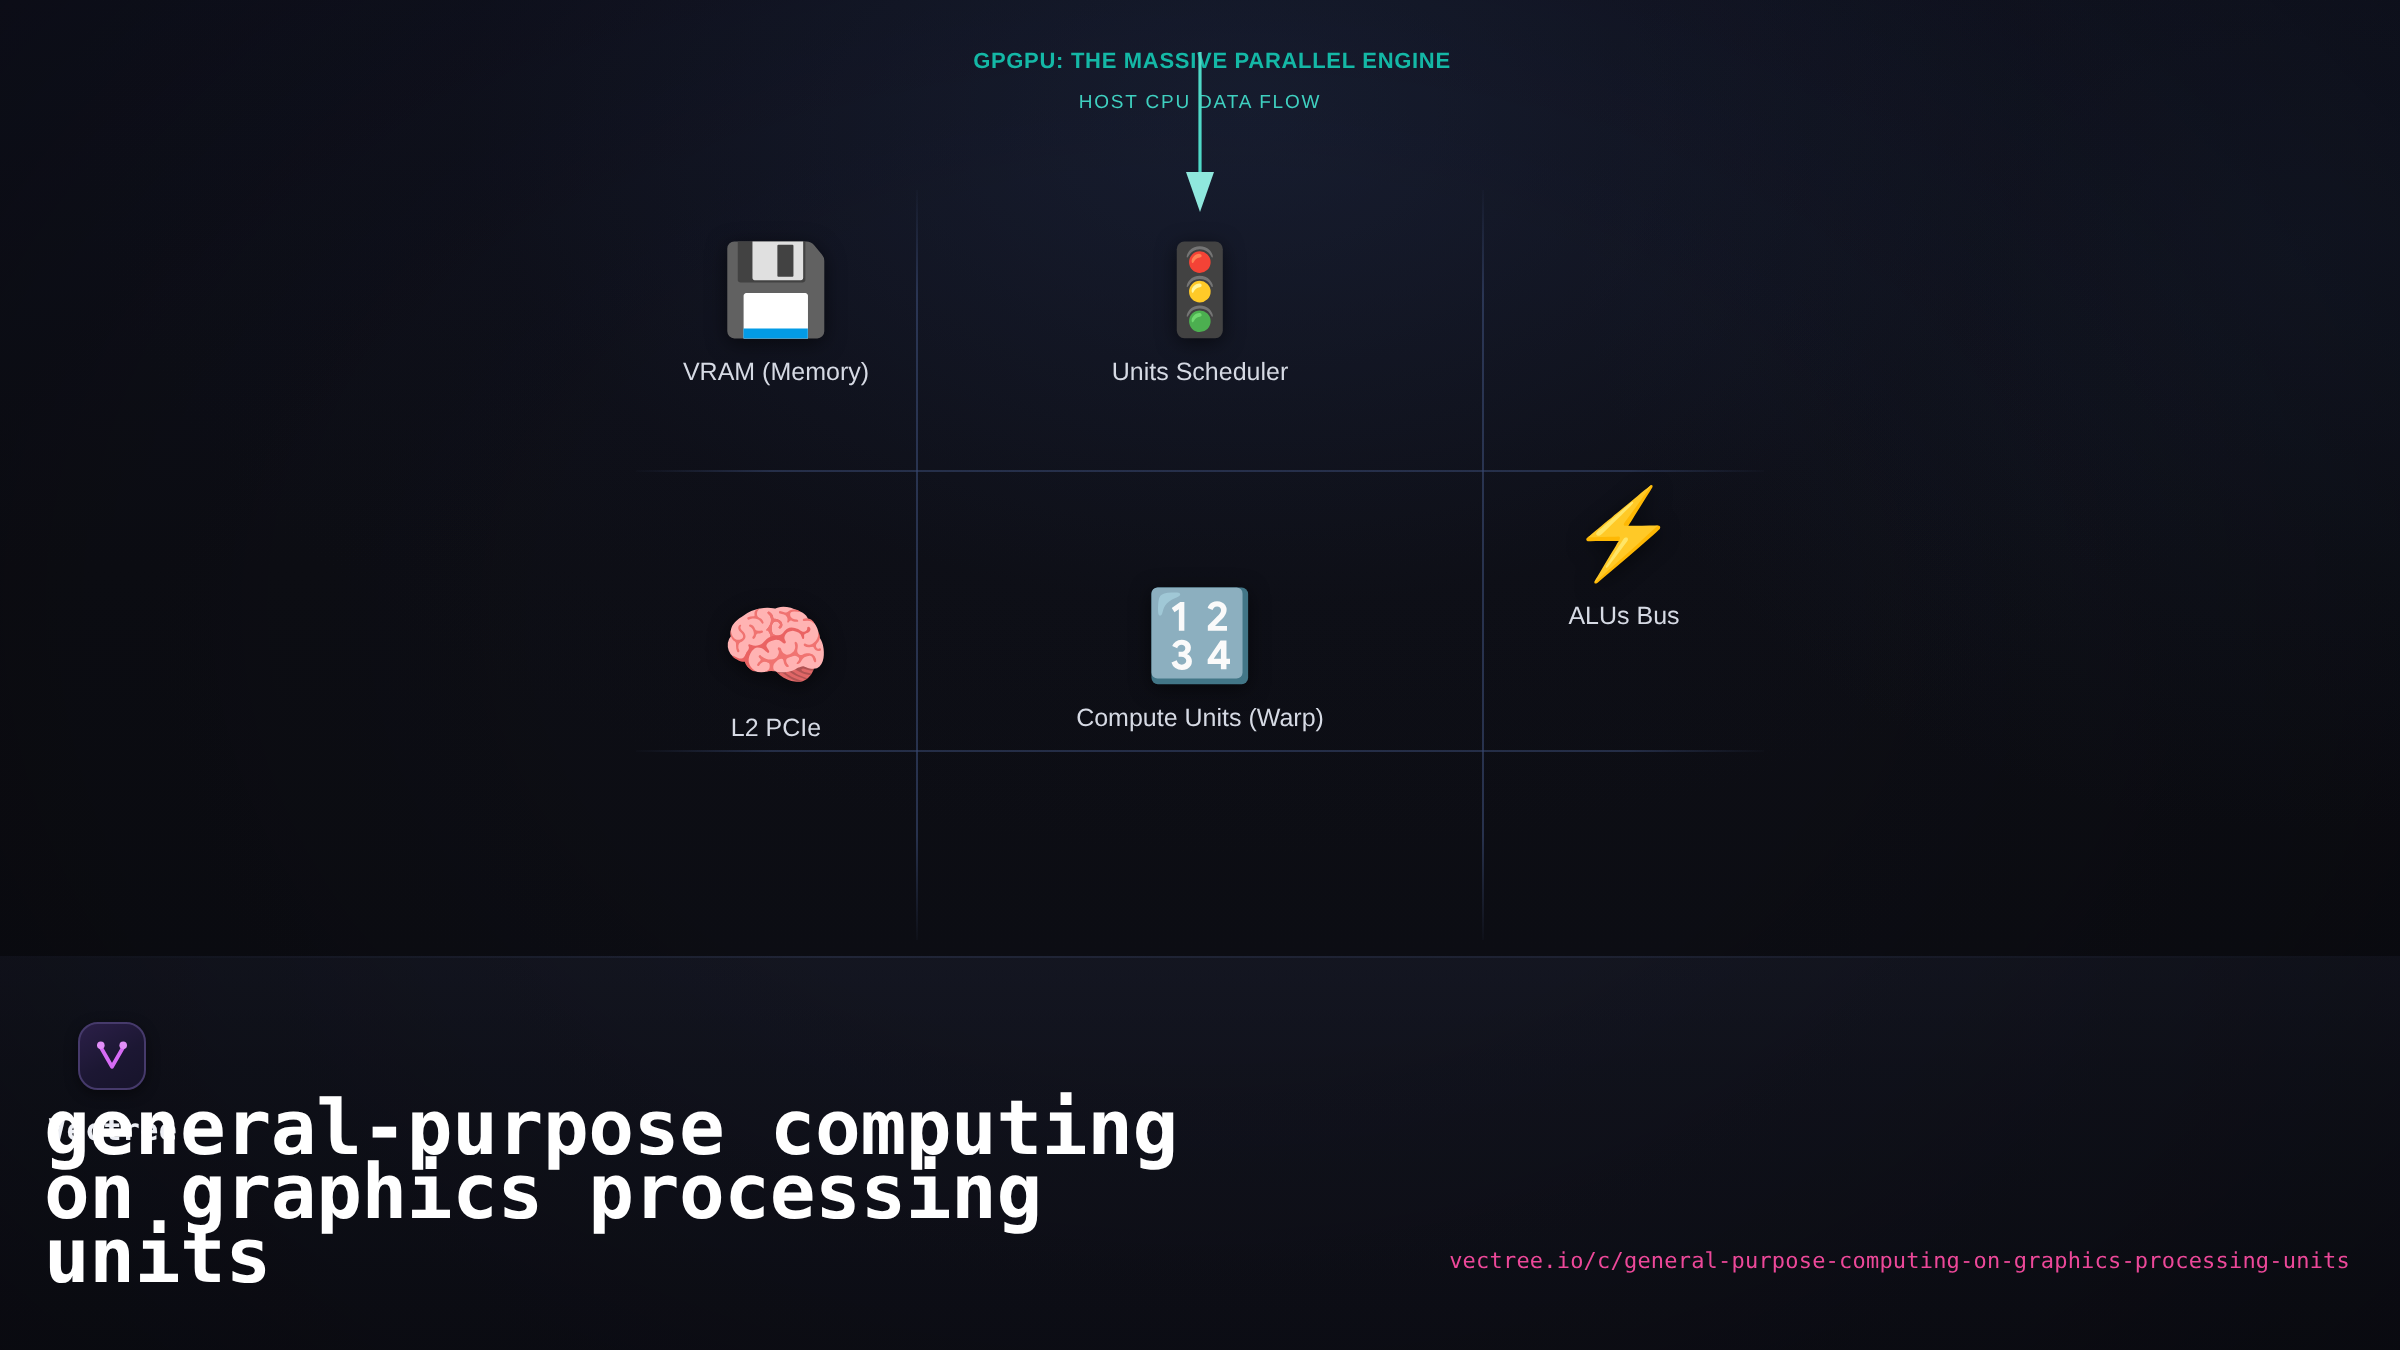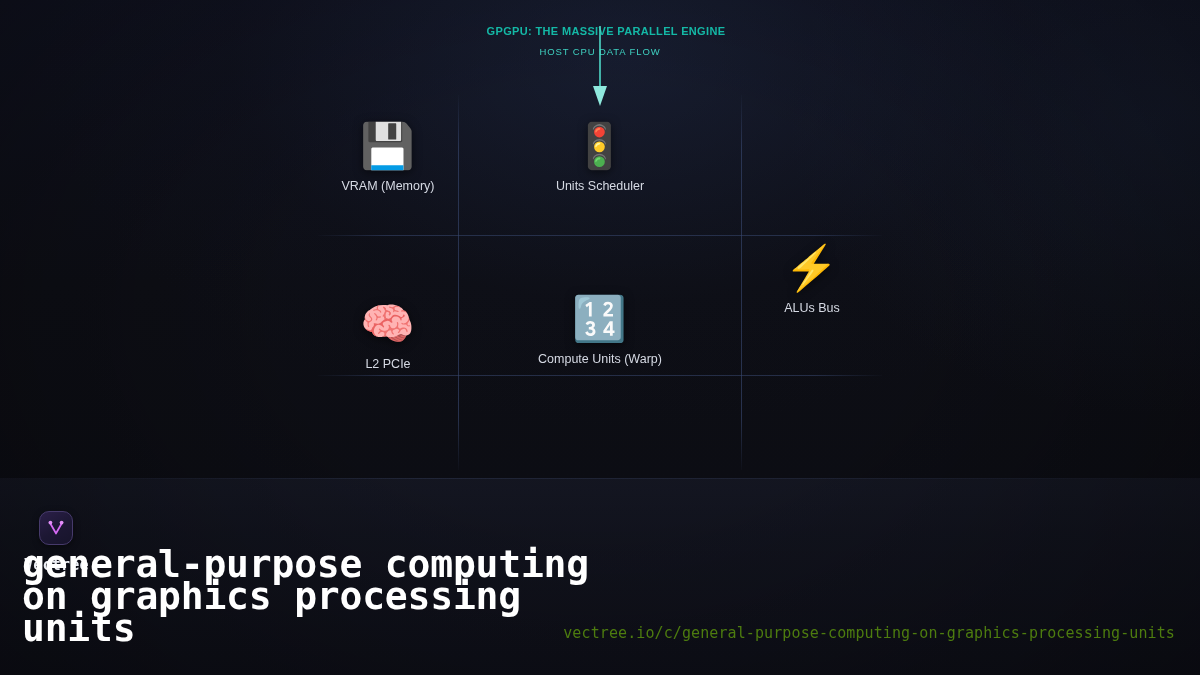--- a/index.html
+++ b/index.html
@@ -156,22 +156,22 @@
     font-size: 38px;
     line-height: 32px;
     color: #ffffff;
     letter-spacing: -0.2px;
   }
   #page-url {
     position: absolute;
     right: 25px;
     top: 624px;
     font-family: "DejaVu Sans Mono", monospace;
-    font-size: 15px;
-    color: #4d7c0f;
+    font-size: 11px;
+    color: #ec4899;
     letter-spacing: 0.1px;
     white-space: nowrap;
   }
 </style>
 </head>
 <body>
 
 <div id="bg-base"></div>
 <div id="bg-bottom-band"></div>
 <div id="bg-vignette"></div>

